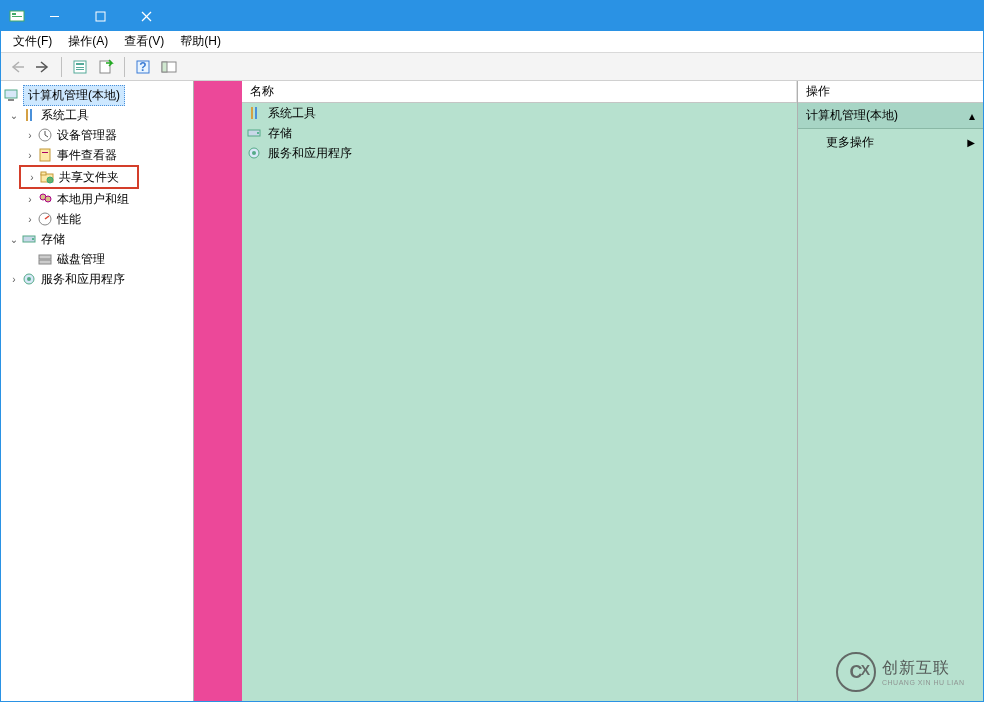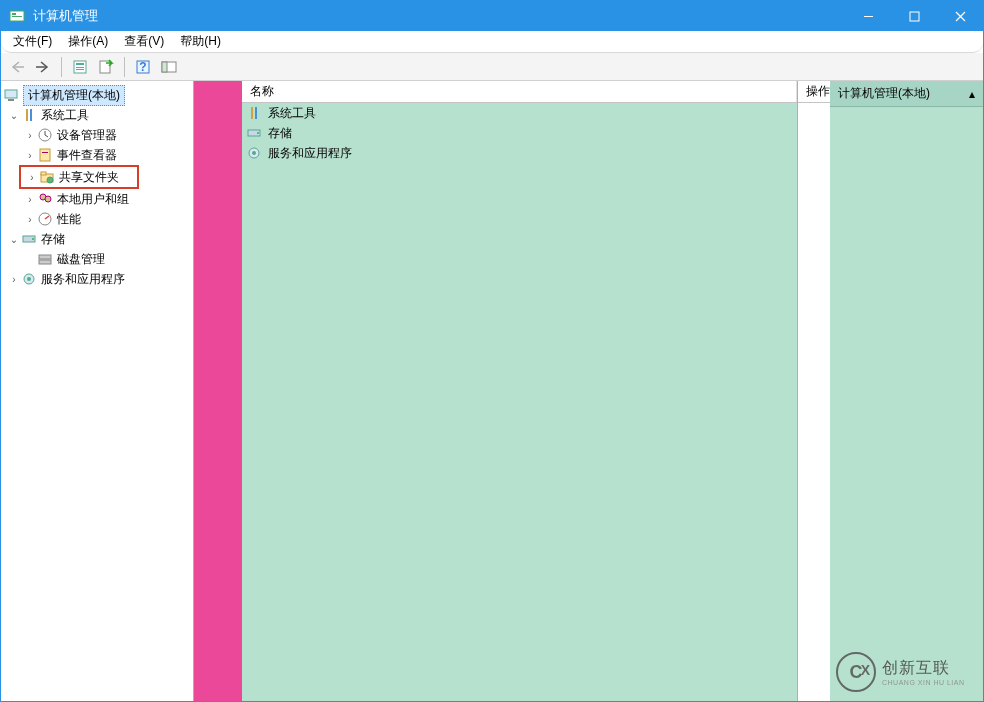--- a/index.html
+++ b/index.html
@@ -10,21 +10,21 @@
 
 .titlebar { height: 30px; background: #2a92e4; color: #fff; display: flex; align-items: center; }
 .titlebar .icon { width: 16px; height: 16px; margin: 0 6px 0 8px; display:inline-block; }
 .titlebar .title { flex: 1; font-size: 13px; padding-left:2px; }
 .titlebar .btns { display: flex; height: 100%; }
 .titlebar .btn { width: 46px; display:flex; align-items:center; justify-content:center; }
 .titlebar .btn.close { background: transparent; }
 .titlebar .btn svg { stroke:#fff; fill:none; }
 
 
-.menubar { height: 22px; background: #fff; border-bottom: 1px solid #d9d9d9; display:flex; align-items:center; padding-left:4px;border-radius:10px; }
+.menubar { height: 22px; background: #fff; border-bottom: 1px solid #d9d9d9; display:flex; align-items:center; padding-left:4px; }
 .menubar .item { padding: 2px 8px; }
 
 
 .toolbar { height: 28px; background: #f4f4f4; border-bottom: 1px solid #d0d0d0; display:flex; align-items:center; padding-left:4px; gap:2px; }
 .toolbar .sep { width:1px; height:20px; background:#c0c0c0; margin:0 4px; }
 .toolbar .tbtn { width:24px; height:24px; border:1px solid transparent; display:flex; align-items:center; justify-content:center; }
 
 
 .main { flex:1; display:flex; min-height:0; background:#ec4899; }
 
@@ -42,21 +42,21 @@
 
 
 .content-panel { flex:1; display:flex; flex-direction:column; border-right:1px solid #b0b0b0;padding-left:48px; }
 .content-header { height:22px; border-bottom:1px solid #c5c5c5; display:flex; align-items:center; background:#fff; }
 .content-header .col { padding-left:8px; flex:1; border-right:1px solid #e0e0e0; height:100%; display:flex; align-items:center; }
 .content-body { flex:1; background:#b7e1cf; overflow:auto; }
 .content-row { display:flex; align-items:center; height:20px; padding-left:4px; }
 .content-row .cicon { width:16px; height:16px; margin-right:6px; display:flex; align-items:center; justify-content:center; }
 
 
-.actions-panel { width:185px; background:#fff; display:flex; flex-direction:row; }
+.actions-panel { width:185px; background:#fff; display:flex; flex-direction:column; }
 .actions-header { height:22px; border-bottom:1px solid #c5c5c5; display:flex; align-items:center; padding-left:8px; background:#fff; }
 .actions-body { flex:1; background:#b7e1cf; overflow:auto; }
 .actions-section { background:#a7d5c5; border-bottom:1px solid #8ab8a6; display:flex; align-items:center; padding:4px 8px; justify-content:space-between; }
 .actions-item { padding:5px 8px 5px 28px; display:flex; align-items:center; justify-content:space-between; }
 .actions-item .arrow { font-size:10px; }
 
 
 .watermark { position:absolute; right:8px; bottom:8px; width:140px; height:44px; display:flex; align-items:center; opacity:0.85; pointer-events:none; }
 .watermark .wlogo { width:40px; height:40px; border:2px solid #555; border-radius:50%; display:flex; align-items:center; justify-content:center; font-weight:bold; font-size:18px; color:#555; margin-right:6px; position:relative; }
 .watermark .wtext .big { font-size:16px; font-weight:normal; color:#444; letter-spacing:1px; }
@@ -70,21 +70,20 @@
 <div class="window">
 
   <div class="titlebar">
     <span class="icon">
       <svg width="16" height="16" viewBox="0 0 16 16">
           <rect x="1" y="3" width="14" height="10" fill="#fff" stroke="#4a6" stroke-width="1"></rect>
           <rect x="3" y="5" width="4" height="2" fill="#4a6"></rect>
           <rect x="3" y="8" width="10" height="1" fill="#4a6"></rect>
         </svg>
     </span>
-    <span class="title">计算机管理</span>
     <div class="btns">
       <div class="btn">
           <svg width="11" height="11">
             <line x1="1" y1="5.5" x2="10" y2="5.5" stroke-width="1"></line>
           </svg>
         </div>
       <div class="btn">
           <svg width="11" height="11">
             <rect x="1" y="1" width="9" height="9" stroke-width="1"></rect>
           </svg>
@@ -293,20 +292,24 @@
       </div>
     </div>
 
     <div class="actions-panel">
       <div class="actions-header">操作</div>
       <div class="actions-body">
         <div class="actions-section">
           <span>计算机管理(本地)</span>
           <span>▴</span>
         </div>
+        <div class="actions-item">
+          <span>更多操作</span>
+          <span class="arrow">▶</span>
+        </div>
       </div>
     </div>
 
   </div>
 </div>
 
 <div class="watermark">
   <div class="wlogo">C<span style="position:absolute;right:4px;top:8px;font-size:14px;">X</span></div>
   <div class="wtext">
     <div class="big">创新互联</div>

